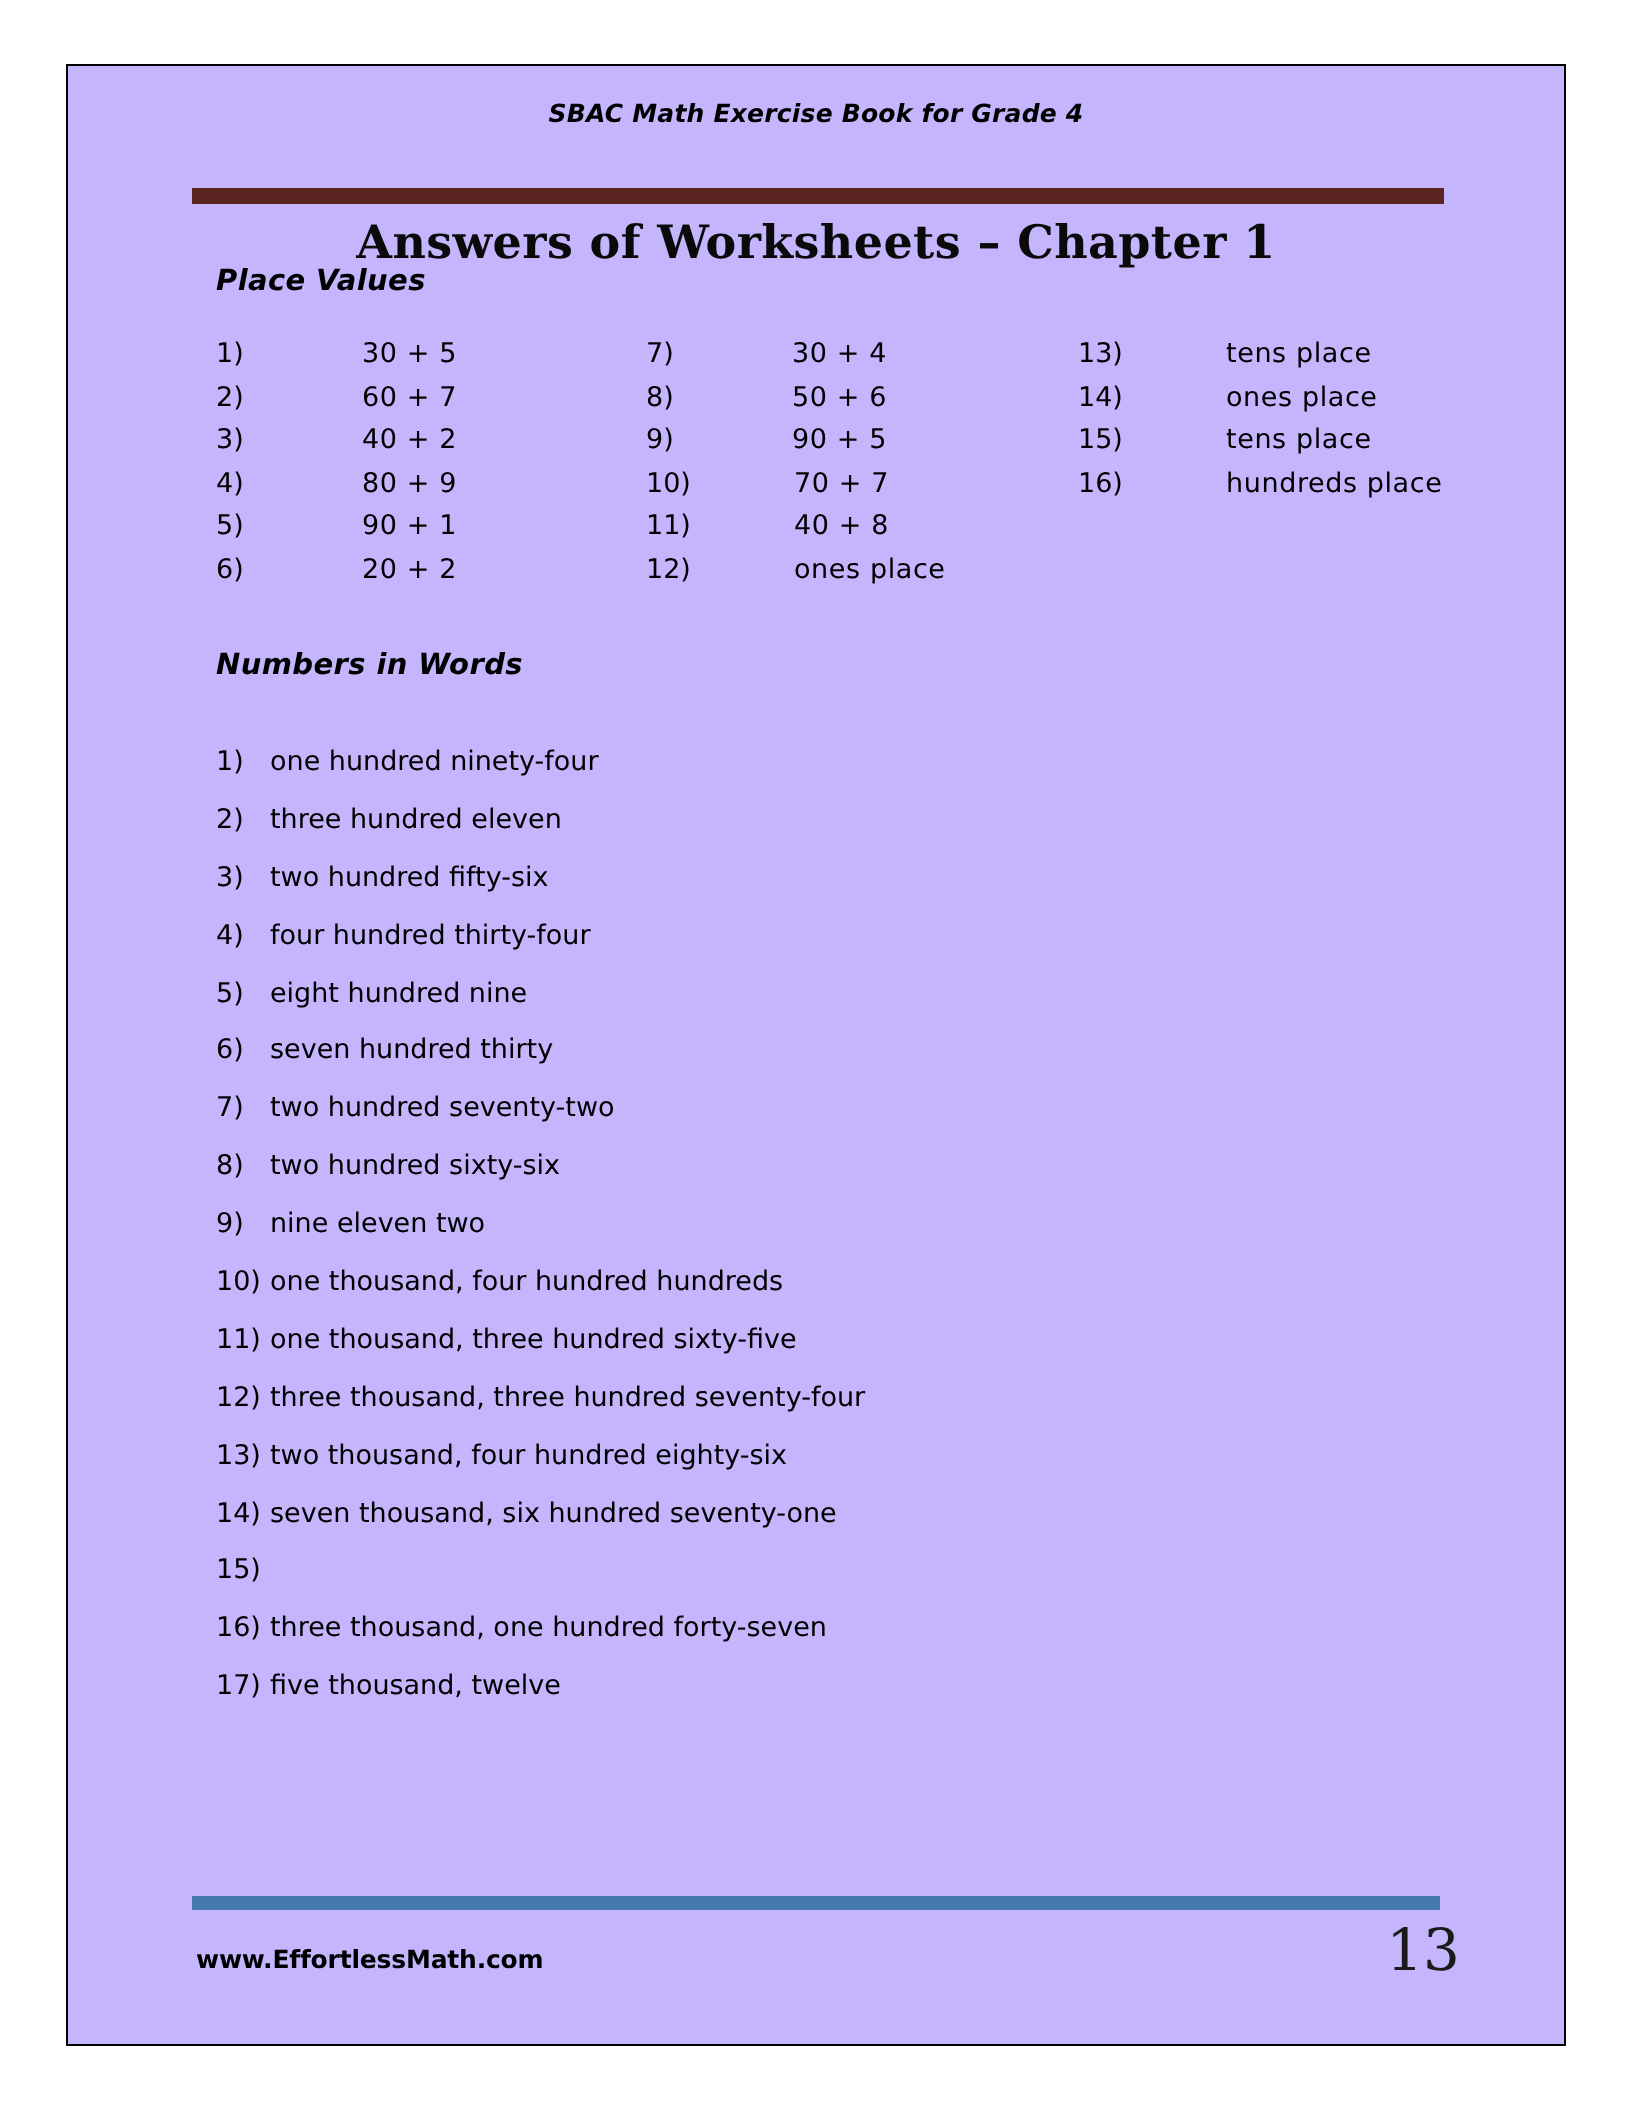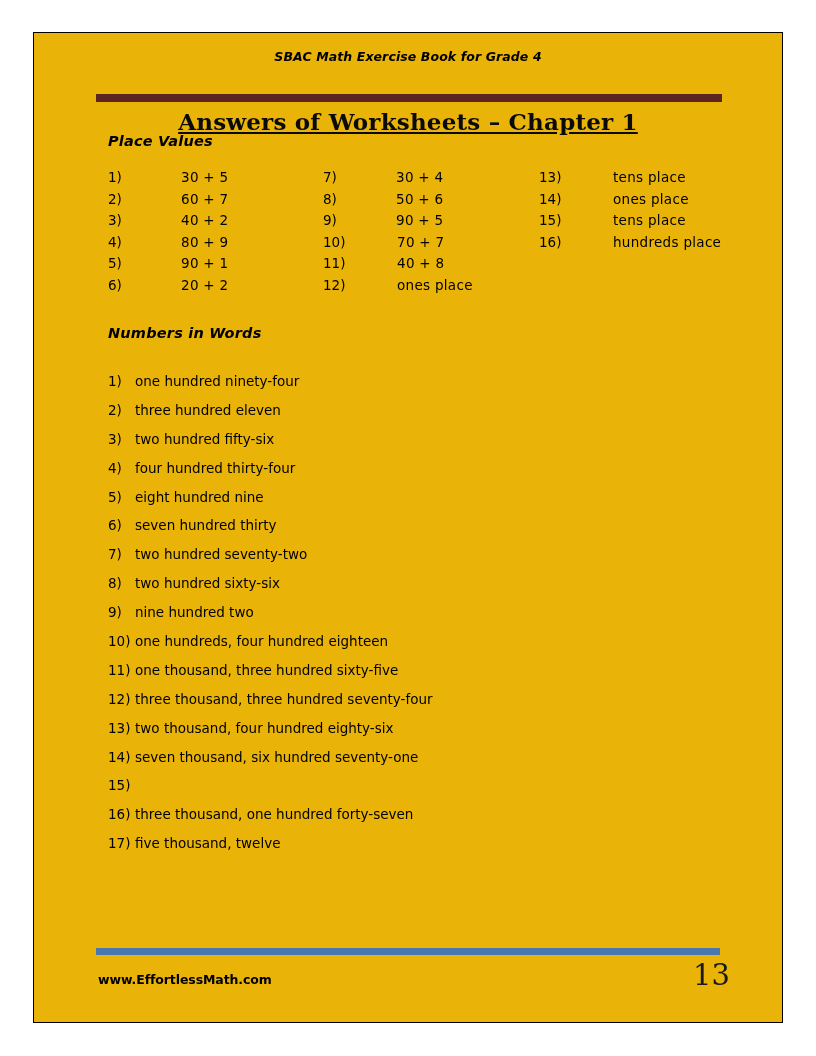--- a/index.html
+++ b/index.html
@@ -19,21 +19,21 @@
 
   
   .page-sheet {
     position: absolute;
     left: 33px;
     top: 32px;
     width: 750px;
     height: 991px;
     border: 1.6px solid #000000;
     box-sizing: border-box;
-    background: #eab308;
+    background: #c4b5fd;
   }
 
   
   .running-header {
     position: absolute;
     left: 0;
     top: 16px;
     width: 100%;
     text-align: center;
     font-family: "DejaVu Sans", sans-serif;
@@ -58,21 +58,20 @@
     position: absolute;
     left: 0;
     top: 60px;
     width: 100%;
     text-align: center;
     font-family: "DejaVu Serif", serif;
     font-weight: bold;
     font-size: 23px;
     letter-spacing: 0.2px;
     color: #0a0a0a;
-    text-decoration: underline;
   }
 
   
   .content {
     position: absolute;
     left: 0;
     top: 0;
     width: 100%;
     height: 100%;
   }
@@ -298,25 +297,25 @@
         <div class="nw-item">
           <span class="nw-num">7)</span>
           <span class="nw-text">two hundred seventy-two</span>
         </div>
         <div class="nw-item">
           <span class="nw-num">8)</span>
           <span class="nw-text">two hundred sixty-six</span>
         </div>
         <div class="nw-item">
           <span class="nw-num">9)</span>
-          <span class="nw-text">nine hundred two</span>
+          <span class="nw-text">nine eleven two</span>
         </div>
         <div class="nw-item">
           <span class="nw-num">10)</span>
-          <span class="nw-text">one hundreds, four hundred eighteen</span>
+          <span class="nw-text">one thousand, four hundred hundreds</span>
         </div>
         <div class="nw-item">
           <span class="nw-num">11)</span>
           <span class="nw-text">one thousand, three hundred sixty-five</span>
         </div>
         <div class="nw-item">
           <span class="nw-num">12)</span>
           <span class="nw-text">three thousand, three hundred seventy-four</span>
         </div>
         <div class="nw-item">

